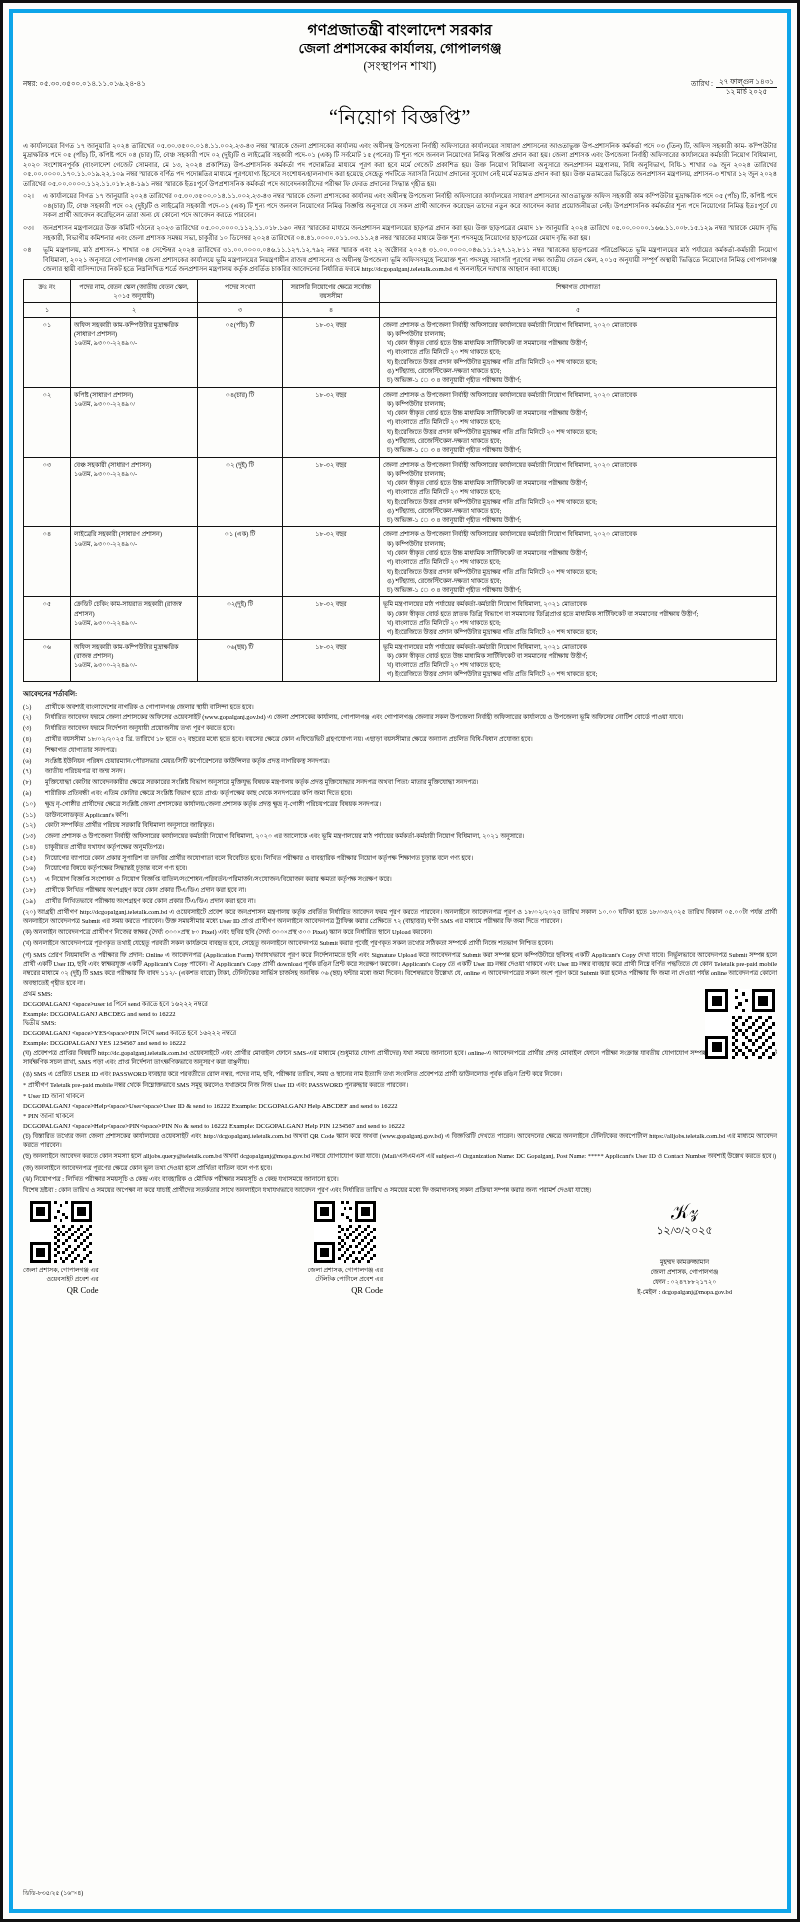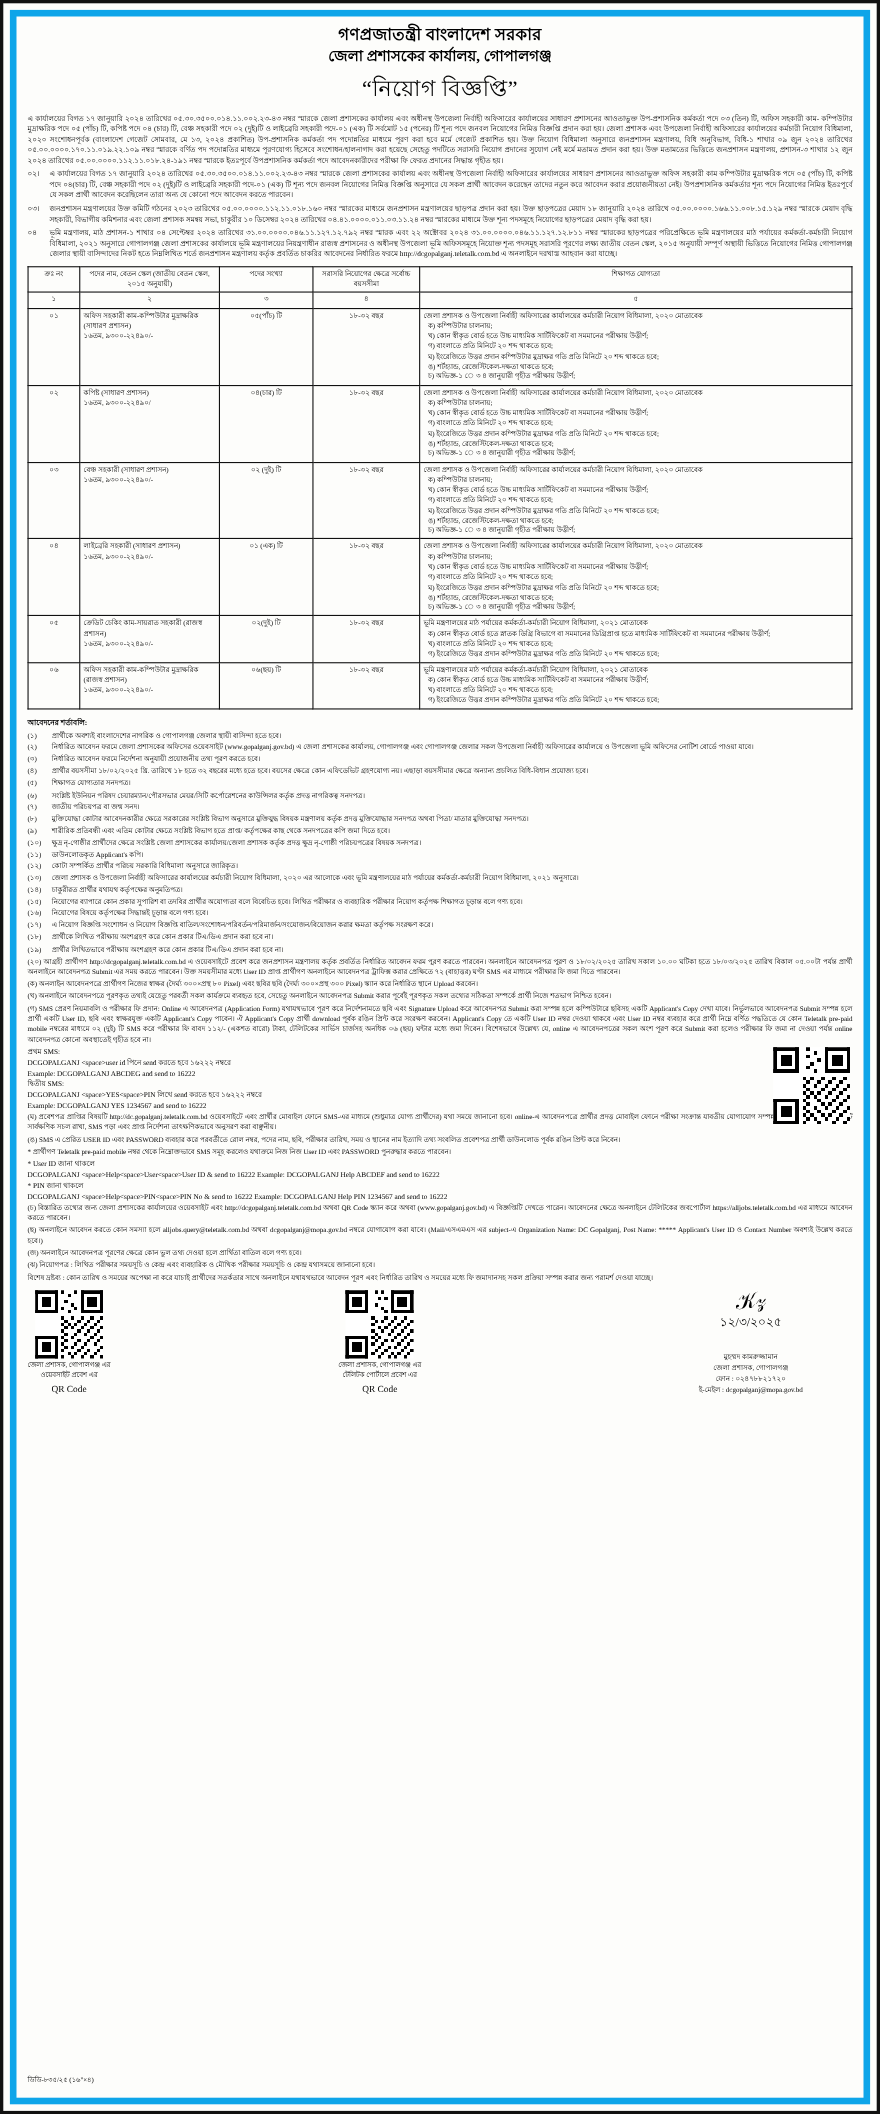--- a/index.html
+++ b/index.html
@@ -2,21 +2,21 @@
 <html><head>
 <meta charset="utf-8">
 <style>
   html,body{margin:0;padding:0;background:#8a8a8a;}
   body{font-family:"Liberation Serif", serif;}
   .page{
     width:800px;height:1922px;margin:0 auto;background:#fdfdfb;
     box-sizing:border-box;position:relative;overflow:hidden;
     border:3px solid #111;
   }
-  .inner{position:absolute;left:6px;top:6px;right:6px;bottom:6px;border:6px solid #0ea5e9;padding:8px 10px;box-sizing:border-box;}
+  .inner{position:absolute;left:6px;top:6px;right:6px;bottom:6px;border:4px solid #0ea5e9;padding:8px 10px;box-sizing:border-box;}
   .gov-head{text-align:center;line-height:1.25;}
   .gov-head .l1{font-size:15px;font-weight:bold;letter-spacing:.3px;}
   .gov-head .l2{font-size:13.5px;font-weight:bold;margin-top:1px;}
   .gov-head .l3{font-size:12px;margin-top:1px;}
   .gov-head .l4{font-size:11px;font-family:"Liberation Serif",serif;margin-top:2px;}
   .memo-row{display:flex;justify-content:space-between;align-items:flex-start;margin-top:4px;font-size:7.2px;}
   .memo-no{white-space:nowrap;}
   .memo-date{display:flex;gap:3px;align-items:flex-start;font-size:7.2px;}
   .date-stack{display:flex;flex-direction:column;align-items:center;line-height:1.25;}
   .date-stack .d1{border-bottom:1px solid #111;padding:0 3px;}
@@ -39,42 +39,56 @@
   .cond-title{font-size:6.8px;font-weight:bold;margin:4px 0 2px;}
   .cond{font-size:6.4px;line-height:1.45;}
   .crow{display:flex;gap:4px;margin-bottom:1.5px;align-items:flex-start;}
   .crow .cn{width:18px;flex:0 0 18px;}
   .crow .ct{flex:1;text-align:justify;}
   .blocktext{font-size:6.4px;line-height:1.45;text-align:justify;margin-bottom:2px;}
   .sms-wrap{position:relative;}
   .qr-inline{position:absolute;right:2px;top:0;width:70px;height:70px;}
   .smsline{font-size:6.6px;line-height:1.5;}
   .footer{display:flex;justify-content:space-between;align-items:flex-end;margin-top:6px;}
-  .fcol{text-align:center;font-size:6.4px;line-height:1.5;}
+  .fcol{text-align:right;font-size:6.4px;line-height:1.5;}
   .qrbox{width:62px;height:62px;margin:0 auto 2px;}
   .qr-label{font-size:6.2px;}
   .qr-caption{font-size:8.5px;font-family:"Liberation Serif",serif;margin-top:1px;}
   .sig-col{text-align:center;font-size:6.4px;line-height:1.55;min-width:185px;}
   .sig-mark{font-size:20px;font-family:"Liberation Serif",serif;transform:rotate(-6deg);line-height:1;margin-bottom:1px;}
   .sig-date{font-size:11px;margin-bottom:18px;}
   .print-code{font-size:6.2px;position:absolute;left:10px;bottom:10px;}
   .emailv{font-family:"Liberation Serif",serif;}
   svg.qr{display:block;}
 </style>
 </head>
 <body>
 
 <div class="page">
  <div class="inner">
 
   <div class="gov-head">
     <div class="l1">গণপ্রজাতন্ত্রী বাংলাদেশ সরকার</div>
     <div class="l2">জেলা প্রশাসকের কার্যালয়, গোপালগঞ্জ</div>
+    <div class="l3">(সংস্থাপন শাখা)</div>
   </div>
 
+  <div class="memo-row">
+    <div class="memo-no">
+      <span>নম্বর:</span>
+      <span>০৫.৩০.৩৫০০.০১৪.১১.০১৬.২৪-৪১</span>
+    </div>
+    <div class="memo-date">
+      <span>তারিখ :</span>
+      <span class="date-stack">
+        <span class="d1">২৭ ফাল্গুন ১৪৩১</span>
+        <span class="d2">১২ মার্চ ২০২৫</span>
+      </span>
+    </div>
+  </div>
 
   <div class="title">“নিয়োগ বিজ্ঞপ্তি”</div>
 
   <div class="para">এ কার্যালয়ের বিগত ১৭ জানুয়ারি ২০২৪ তারিখের ০৫.৩০.৩৫০০.০১৪.১১.০০২.২৩-৪৩ নম্বর স্মারকে জেলা প্রশাসকের কার্যালয় এবং অধীনস্থ উপজেলা নির্বাহী অফিসারের কার্যালয়ের সাধারণ প্রশাসনের আওতাভুক্ত উপ-প্রশাসনিক কর্মকর্তা পদে ০৩ (তিন) টি, অফিস সহকারী কাম- কম্পিউটার মুদ্রাক্ষরিক পদে ০৫ (পাঁচ) টি, কপিষ্ট পদে ০৪ (চার) টি, বেঞ্চ সহকারী পদে ০২ (দুই)টি ও লাইব্রেরি সহকারী পদে-০১ (এক) টি সর্বমোট ১৫ (পনের) টি শূন্য পদে জনবল নিয়োগের নিমিত্ত বিজ্ঞপ্তি প্রদান করা হয়। জেলা প্রশাসক এবং উপজেলা নির্বাহী অফিসারের কার্যালয়ের কর্মচারী নিয়োগ বিধিমালা, ২০২০ সংশোধনপূর্বক (বাংলাদেশ গেজেট সোমবার, মে ১৩, ২০২৪ প্রকাশিত) উপ-প্রশাসনিক কর্মকর্তা পদ পদোন্নতির মাধ্যমে পূরণ করা হবে মর্মে গেজেট প্রকাশিত হয়। উক্ত নিয়োগ বিধিমালা অনুসারে জনপ্রশাসন মন্ত্রণালয়, বিধি অনুবিভাগ, বিধি-১ শাখার ০৯ জুন ২০২৪ তারিখের ০৫.০০.০০০০.১৭০.১১.০১৯.২২.১০৯ নম্বর স্মারকে বর্ণিত পদ পদোন্নতির মাধ্যমে পূরণযোগ্য হিসেবে সংশোধন/হালনাগাদ করা হয়েছে সেহেতু পদটিতে সরাসরি নিয়োগ প্রদানের সুযোগ নেই মর্মে মতামত প্রদান করা হয়। উক্ত মতামতের ভিত্তিতে জনপ্রশাসন মন্ত্রণালয়, প্রশাসন-৩ শাখার ১২ জুন ২০২৪ তারিখের ০৫.০০.০০০০.১১২.১১.০১৮.২৪-১৯১ নম্বর স্মারকে ইতঃপূর্বে উপপ্রশাসনিক কর্মকর্তা পদে আবেদনকারীদের পরীক্ষা ফি ফেরত প্রদানের সিদ্ধান্ত গৃহীত হয়।</div>
 
   <div class="numlist">
     <div class="numrow">
       <div class="n">০২।</div>
       <div class="t">এ কার্যালয়ের বিগত ১৭ জানুয়ারি ২০২৪ তারিখের ০৫.৩০.৩৫০০.০১৪.১১.০০২.২৩-৪৩ নম্বর স্মারকে জেলা প্রশাসকের কার্যালয় এবং অধীনস্থ উপজেলা নির্বাহী অফিসারের কার্যালয়ের সাধারণ প্রশাসনের আওতাভুক্ত অফিস সহকারী কাম কম্পিউটার মুদ্রাক্ষরিক পদে ০৫ (পাঁচ) টি, কপিষ্ট পদে ০৪(চার) টি, বেঞ্চ সহকারী পদে ০২ (দুই)টি ও লাইব্রেরি সহকারী পদে-০১ (এক) টি শূন্য পদে জনবল নিয়োগের নিমিত্ত বিজ্ঞপ্তি অনুসারে যে সকল প্রার্থী আবেদন করেছেন তাদের নতুন করে আবেদন করার প্রয়োজনীয়তা নেই। উপপ্রশাসনিক কর্মকর্তার শূন্য পদে নিয়োগের নিমিত্ত ইতঃপূর্বে যে সকল প্রার্থী আবেদন করেছিলেন তারা অন্য যে কোনো পদে আবেদন করতে পারবেন।</div>
     </div>

